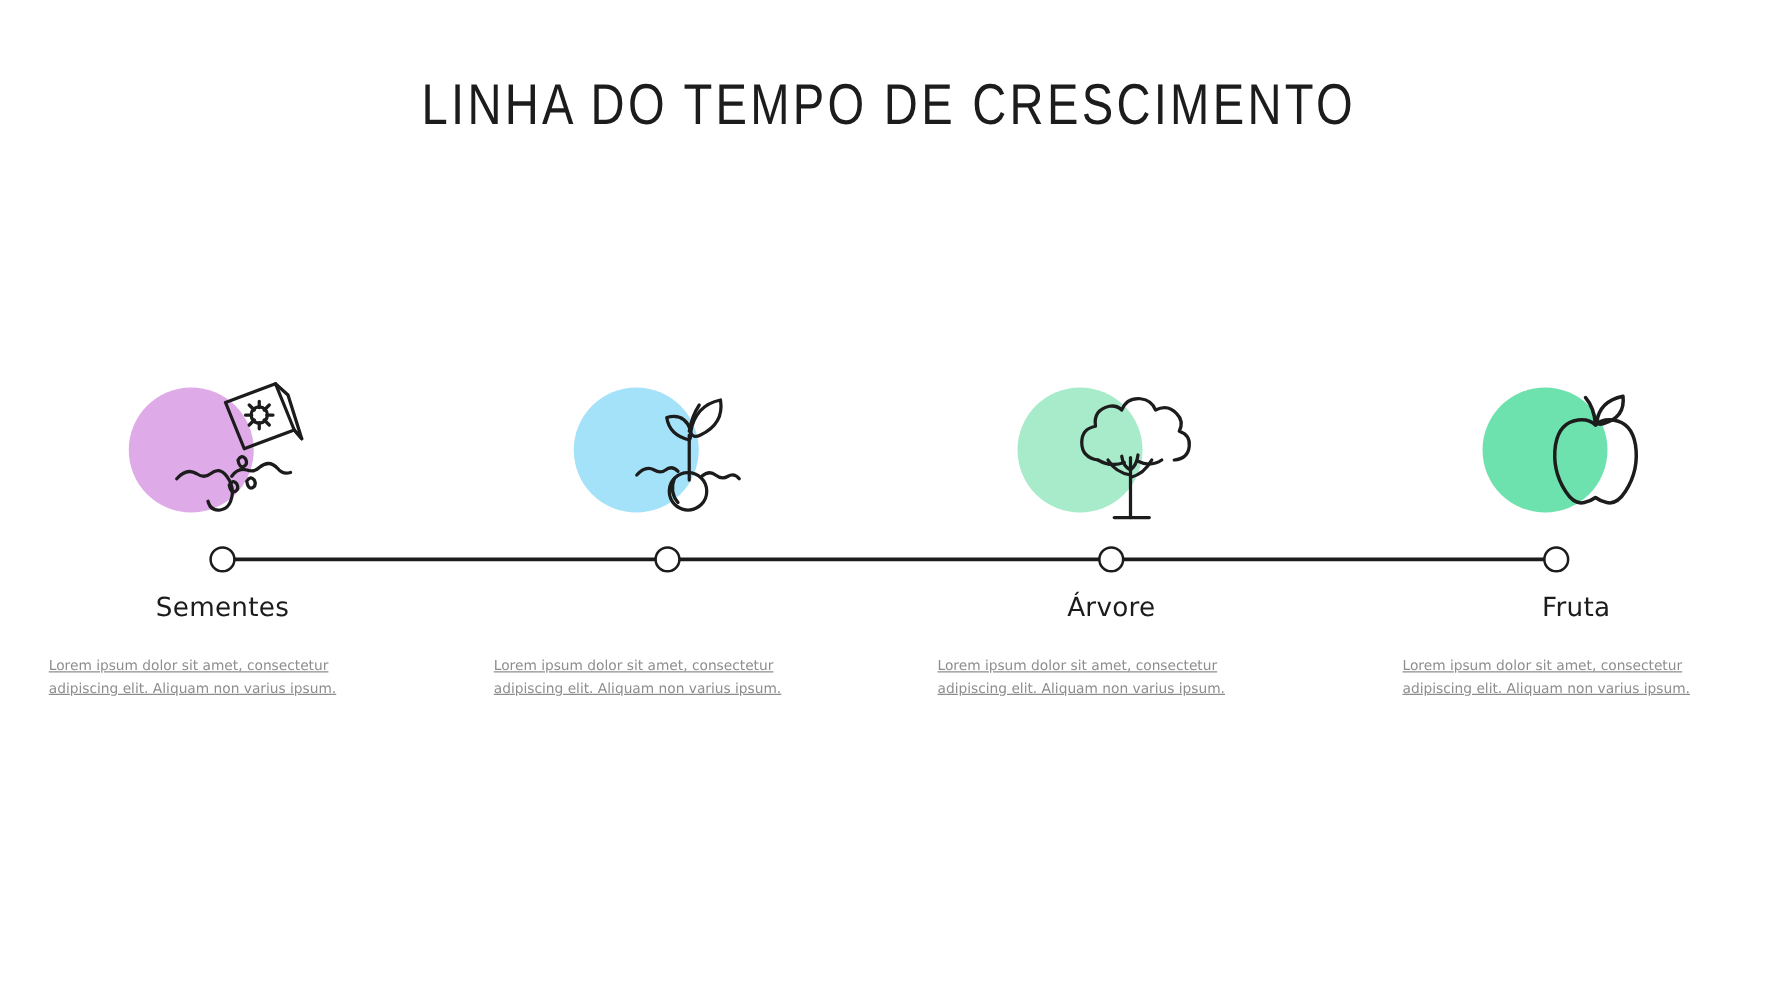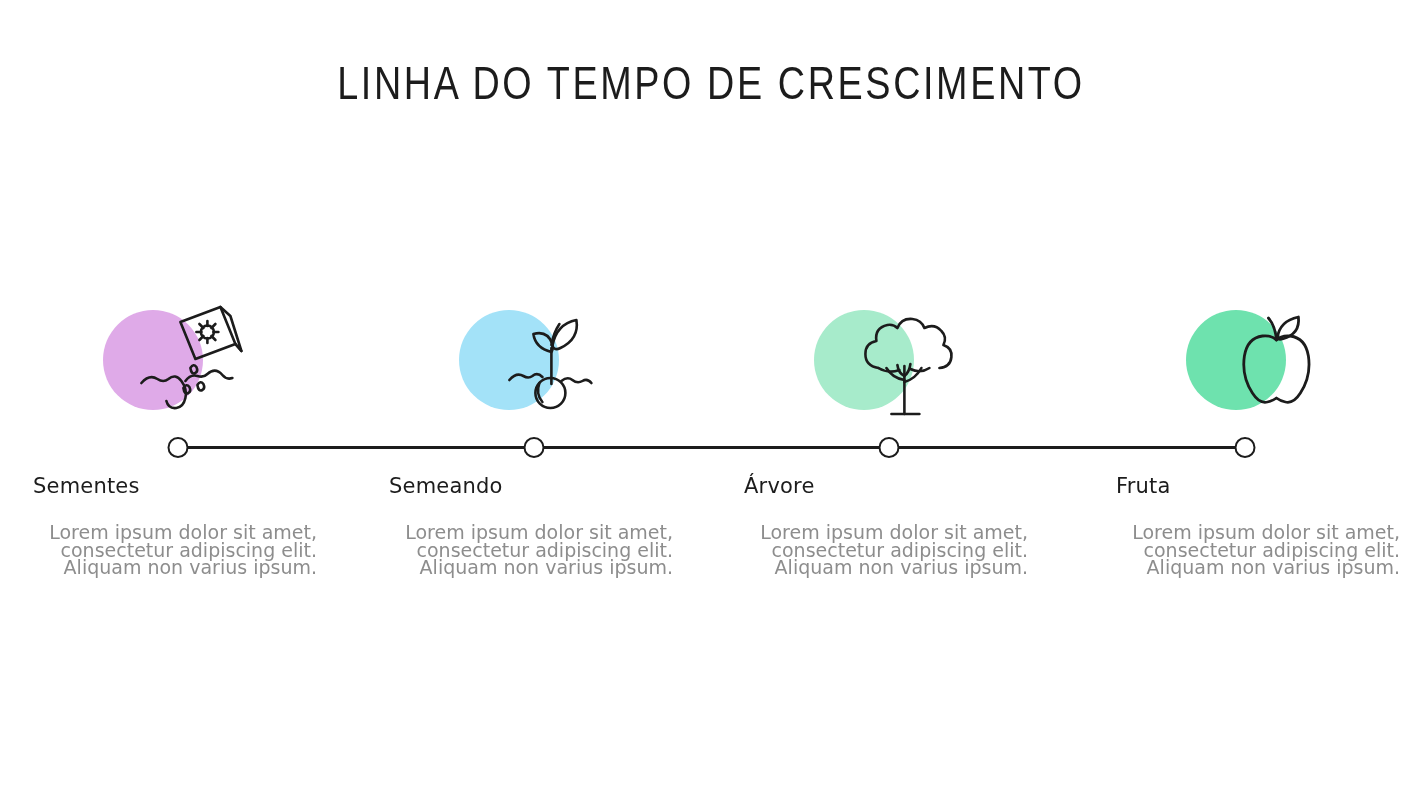--- a/index.html
+++ b/index.html
@@ -95,40 +95,41 @@
     transform: translateX(-42%);
     width: 130px;
     height: 126px;
   }
 
   .col-label {
     position: absolute;
     top: 178px;
     left: 0;
     width: 290px;
-    text-align: left;
+    text-align: center;
     font-family: "DejaVu Sans", "Liberation Sans", sans-serif;
     font-size: 21px;
     font-weight: 400;
     color: #1c1c1c;
     letter-spacing: 0.2px;
   }
 
   .col-desc {
     position: absolute;
     top: 228px;
     left: 0;
     width: 290px;
-    text-align: right;
+    text-align: left;
     font-family: "DejaVu Sans", "Liberation Sans", sans-serif;
-    font-size: 19px;
+    font-size: 11px;
     line-height: 17.5px;
     font-weight: 400;
     color: #8d8d8d;
     padding: 0 6px;
+    text-decoration: underline;
   }
 </style>
 </head>
 <body>
 
 <div class="slide">
 
   <div class="title">LINHA DO TEMPO DE CRESCIMENTO</div>
 
   <div class="axis"></div>
@@ -170,21 +171,20 @@
           <path d="M72 56 q-16 -4 -18 -18 q14 -4 19 10 q1 5 -1 8 Z"></path>
           <path d="M73 50 q4 -22 24 -26 q3 19 -16 28 q-6 3 -8 -2 Z"></path>
           <path d="M80 28 q-6 9 -8 21"></path>
           <circle cx="71" cy="97" r="15"></circle>
           <path d="M60 87 q-4 11 3 19"></path>
           <path d="M30 84 q7 -8 14 -4 q5 3 9 0 q5 -4 10 1"></path>
           <path d="M82 85 q6 -5 11 -1 q5 4 10 1 q5 -3 9 2"></path>
         </g>
       </svg>
     </div>
-    <div class="col-label">Semeando</div>
     <div class="col-desc">Lorem ipsum dolor sit amet, consectetur adipiscing elit. Aliquam non varius ipsum.</div>
   </div>
 
   <div class="col" style="left:889px;">
     <div class="icon-wrap">
       <div class="blob" style="background:#a7ebcb;"></div>
       <svg class="glyph" viewBox="0 0 130 126">
         <g fill="none" stroke="#1c1c1c" stroke-width="2.6" stroke-linecap="round" stroke-linejoin="round">
           <path d="M44 72
                    q-13 -2 -13 -14

